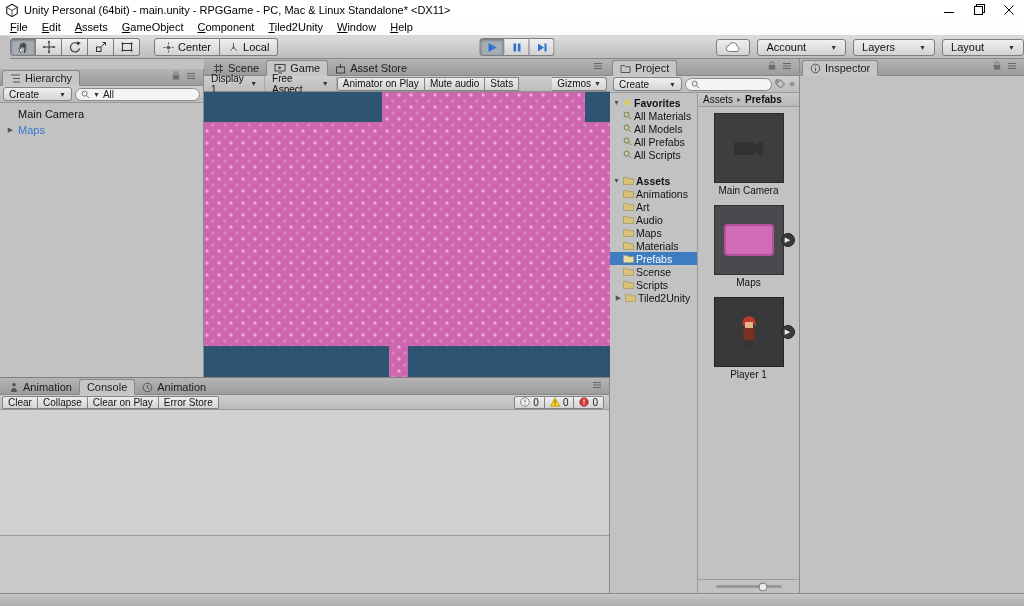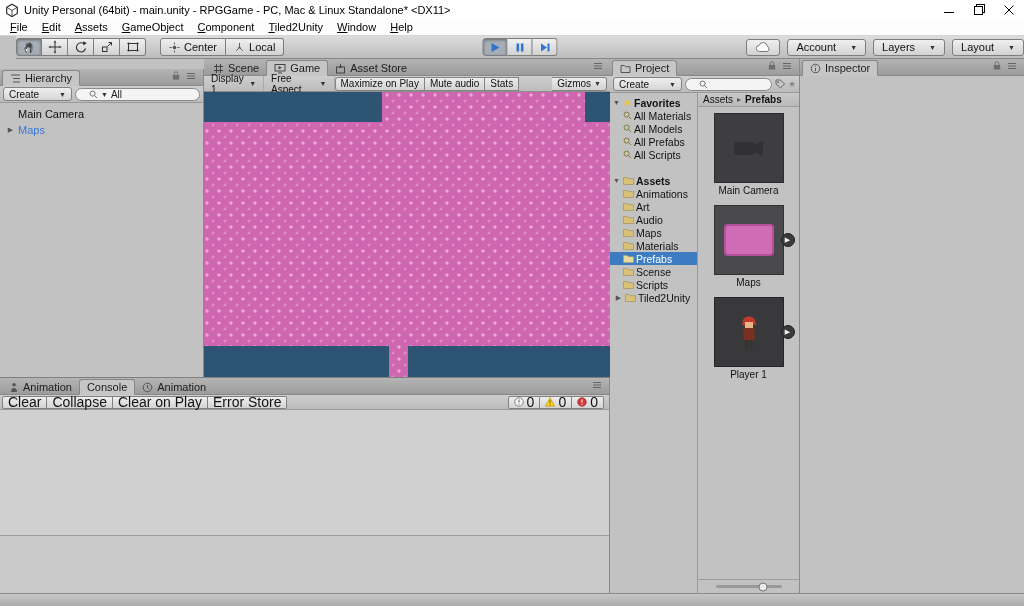--- a/index.html
+++ b/index.html
@@ -15,59 +15,59 @@
   .win-controls { margin-left:auto; display:flex; align-self:stretch; }
   .win-btn { width:30px; display:flex; align-items:center; justify-content:center; }
 
   
   .menubar { position:absolute; top:19px; left:0; right:0; height:17px; background:#fdfdfd;
     border-bottom:1px solid #d6d6d6; display:flex; align-items:center; padding-left:3px; }
   .menu-item { display:inline-block; padding:1px 7px; color:#000; }
   .menu-item::first-letter { text-decoration:underline; }
 
   
-  .toolbar { position:absolute; top:36px; left:16px; right:0; height:23px;
+  .toolbar { position:absolute; top:36px; left:10px; right:0; height:23px;
     background:linear-gradient(#dcdcdc,#bdbdbd); border-bottom:1px solid #878787;
     display:flex; align-items:center; padding:0 0; }
   .seg { display:flex; }
   .seg > div { border:1px solid #7d7d7d; border-left-width:0;
     background:linear-gradient(#f0f0f0,#d2d2d2); height:18px;
     display:flex; align-items:center; justify-content:center; }
   .seg > div:first-child { border-left-width:1px; border-radius:3px 0 0 3px; }
   .seg > div:last-child { border-radius:0 3px 3px 0; }
   .tool-btn { width:26px; }
   .tool-btn.active, .play-btn.active { background:#a6adb5; box-shadow:inset 0 1px 3px rgba(0,0,0,.4); }
   .pivot-btn { padding:0 8px; gap:4px; font-size:11px; }
   .gap14 { width:14px; }
   .play-group { position:absolute; left:50%; top:2px; transform:translateX(-50%); }
   .play-btn { width:25px; }
   .tb-right { margin-left:auto; display:flex; gap:7px; align-items:center; }
   .dd-btn { height:17px; border:1px solid #7d7d7d; border-radius:3px;
     background:linear-gradient(#f0f0f0,#d2d2d2); display:flex; align-items:center;
-    padding:0 8px; gap:14px; }
+    padding:0 8px; gap:24px; }
   .caret { font-size:7px; color:#333; line-height:1; }
 
   
   .workspace { position:absolute; top:59px; left:0; right:0; bottom:13px; }
   .panel { position:absolute; background:#c2c2c2; }
 
   .tabbar { height:17px; background:linear-gradient(#b4b4b4,#9c9c9c);
     border-bottom:1px solid #888; display:flex; align-items:flex-end; padding:1px 2px 0; flex:0 0 auto; }
   .tab { height:16px; margin-bottom:-1px; padding:0 7px; display:flex; align-items:center;
     gap:4px; border-radius:3px 3px 0 0; color:#1c1c1c; white-space:nowrap; }
   .tab.active { background:#c6c6c6; border:1px solid #888; border-bottom-color:#c6c6c6; }
   .tabbar-right { margin-left:auto; display:flex; align-items:center; gap:5px; padding:0 5px 4px; }
 
   .subbar { height:17px; background:linear-gradient(#cecece,#bcbcbc); border-bottom:1px solid #999;
     display:flex; align-items:center; padding:0 3px; gap:3px; flex:0 0 auto; }
   .mini-btn { height:14px; border:1px solid #828282; border-radius:3px;
     background:linear-gradient(#efefef,#d6d6d6); display:flex; align-items:center;
     padding:0 5px; gap:20px; font-size:10px; white-space:nowrap; }
   .searchbox { flex:1; height:13px; border:1px solid #8a8a8a; border-radius:7px; background:#f4f4f4;
-    display:flex; align-items:center; padding:0 13px; gap:3px; font-size:10px; color:#222; min-width:0; }
+    display:flex; align-items:center; padding:0 5px; gap:3px; font-size:10px; color:#222; min-width:0; }
 
   
   .hierarchy-panel { left:0; top:10px; width:204px; height:318px; border-right:1px solid #8a8a8a;
     display:flex; flex-direction:column; }
   .h-rows { padding-top:3px; }
   .h-row { height:16px; display:flex; align-items:center; padding-left:6px; gap:3px; }
   .expander { width:9px; font-size:7px; color:#555; text-align:center; }
   .prefab-label { color:#3c76d2; }
 
   
@@ -91,21 +91,21 @@
   .water { position:absolute; background:#2e5474; }
   .water.tl { top:0; left:0; width:178px; height:30px; }
   .water.tr { top:0; right:0; width:25px; height:30px; }
   .water.bl { bottom:0; left:0; width:185px; height:31px; }
   .water.br { bottom:0; right:0; width:202px; height:31px; }
 
   
   .console-panel { left:0; top:318px; width:610px; height:216px; border-top:1px solid #7f7f7f;
     border-right:1px solid #8a8a8a; display:flex; flex-direction:column; }
   .console-toolbar { height:15px; background:linear-gradient(#cdcdcd,#bbbbbb); border-bottom:1px solid #999;
-    display:flex; align-items:center; padding:0 2px; font-size:14px; flex:0 0 auto; }
+    display:flex; align-items:center; padding:0 2px; font-size:10px; flex:0 0 auto; }
   .c-seg { display:flex; height:13px; }
   .c-seg > div { border:1px solid #828282; border-left-width:0;
     background:linear-gradient(#eeeeee,#d4d4d4); display:flex; align-items:center;
     padding:0 5px; gap:3px; white-space:nowrap; }
   .c-seg > div:first-child { border-left-width:1px; border-radius:2px 0 0 2px; }
   .c-seg > div:last-child { border-radius:0 2px 2px 0; }
   .c-counters { margin-left:auto; margin-right:3px; }
   .console-log { height:126px; background:#d0d0d0; border-bottom:1px solid #9a9a9a; flex:0 0 auto; }
   .console-detail { flex:1; background:#c9c9c9; }
 
@@ -371,21 +371,21 @@
         <div class="flat-dd">
           <span>Display 1</span>
             <span class="caret">▼</span>
         </div>
         <div class="flat-dd">
           <span>Free Aspect</span>
             <span class="caret">▼</span>
         </div>
         <div class="gt-group">
           <div>
-              <span>Maximize on Play</span>
+              <span>Animator on Play</span>
             </div>
           <div>
               <span>Mute audio</span>
             </div>
           <div>
               <span>Stats</span>
             </div>
           <div>
               <span>Gizmos</span>
               <span class="caret">▼</span>

